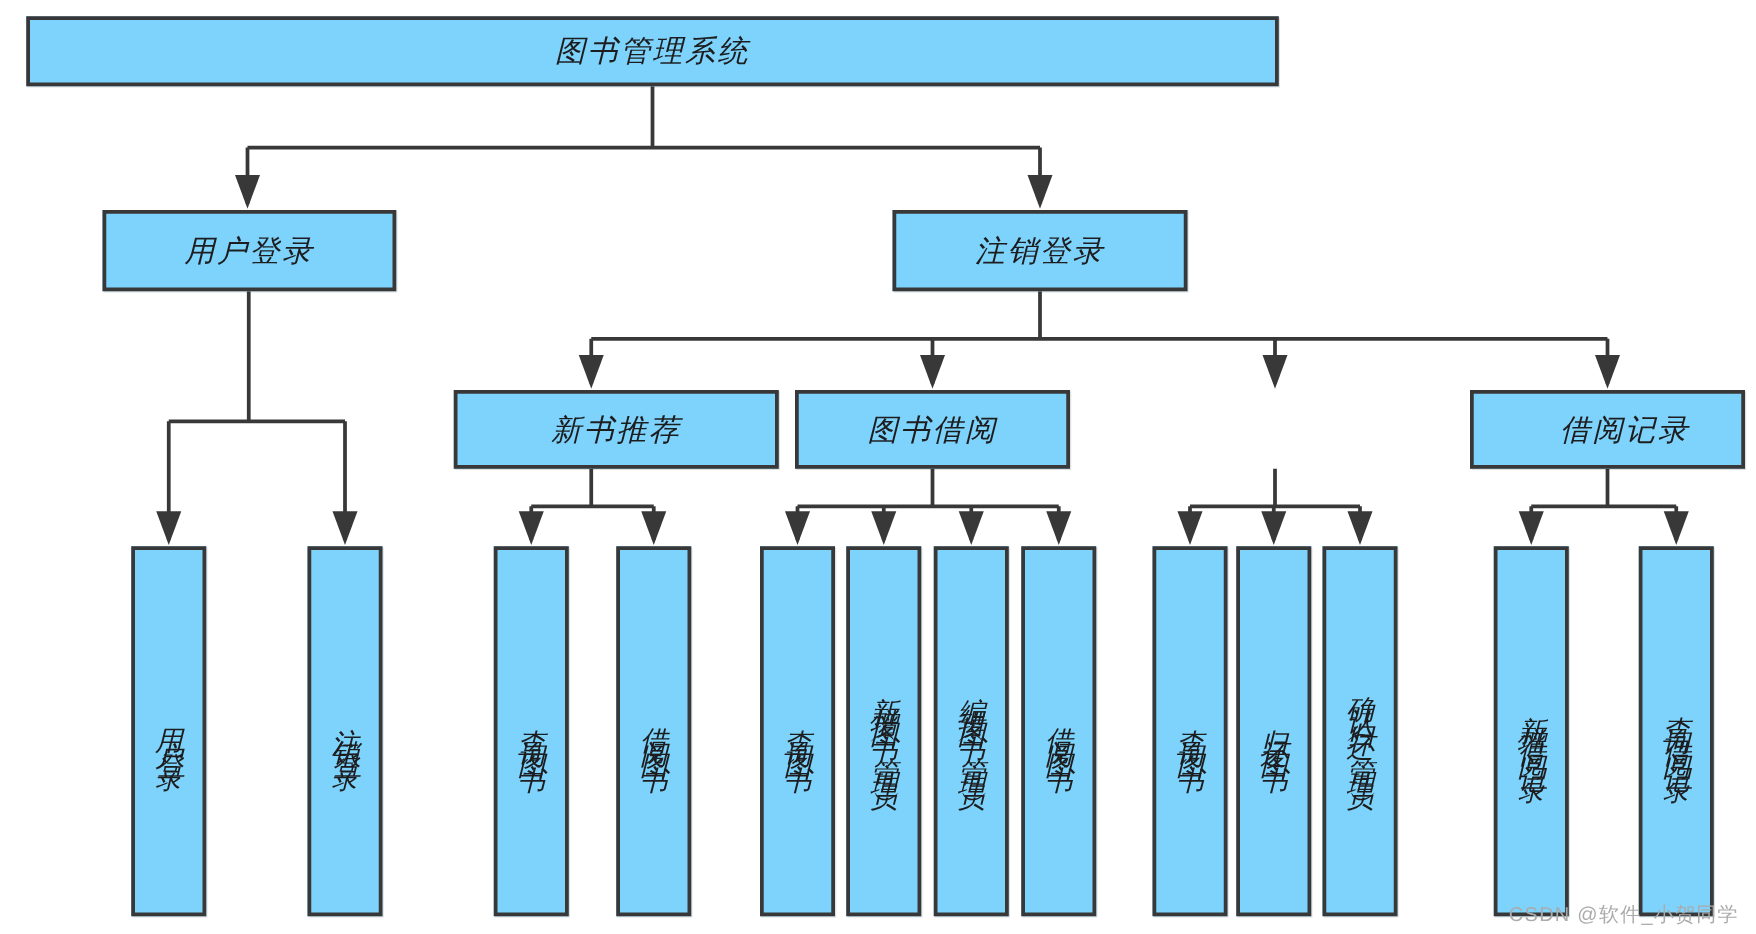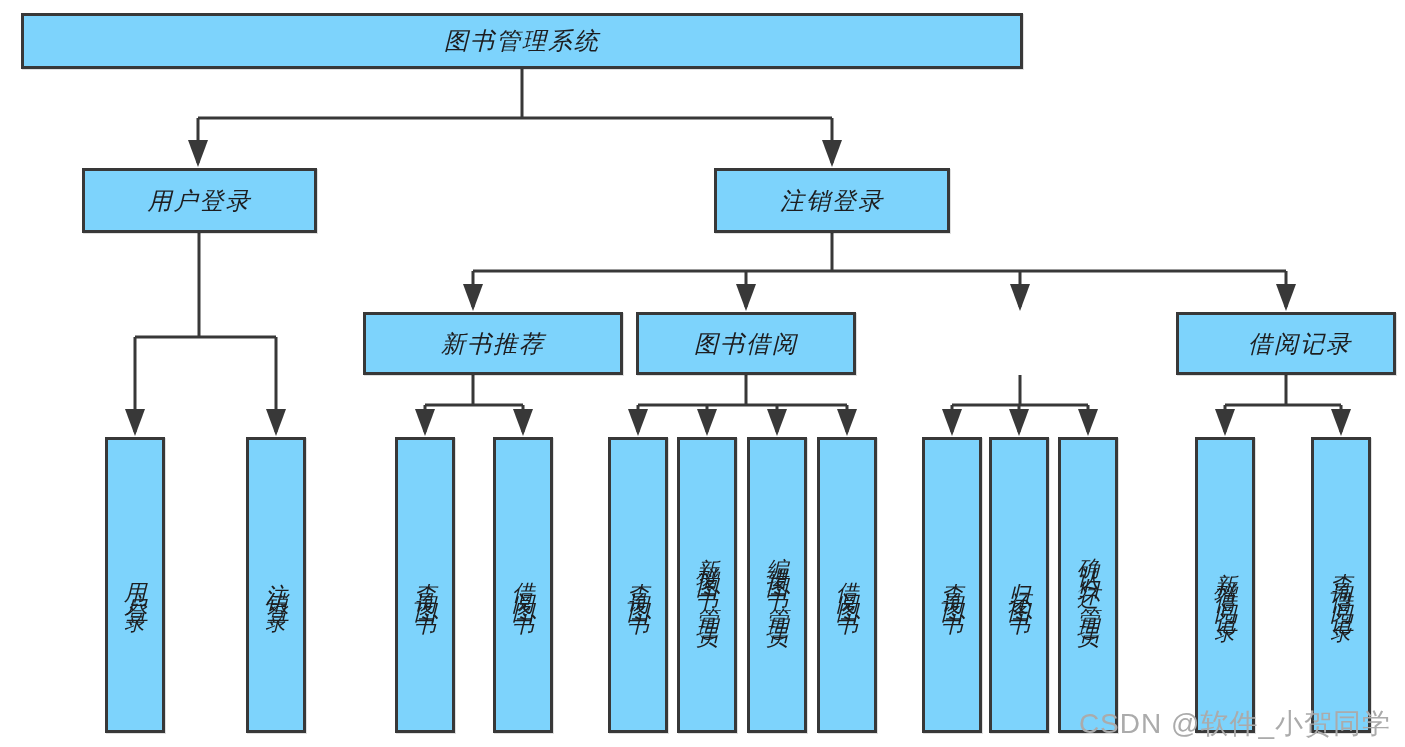--- a/index.html
+++ b/index.html
@@ -35,21 +35,21 @@
     writing-mode:vertical-rl;
     text-orientation:mixed;
     font-size:22px;
     letter-spacing:10px;
     line-height:1;
     text-align:center;
   }
   .watermark{
     position:absolute;z-index:5;
     right:14px;bottom:4px;
-    font-size:28px;
+    font-size:16px;
     color:var(--wm);
     letter-spacing:1px;
     white-space:nowrap;
   }
 </style>
 </head>
 <body>
 
 <div class="stage">
 

